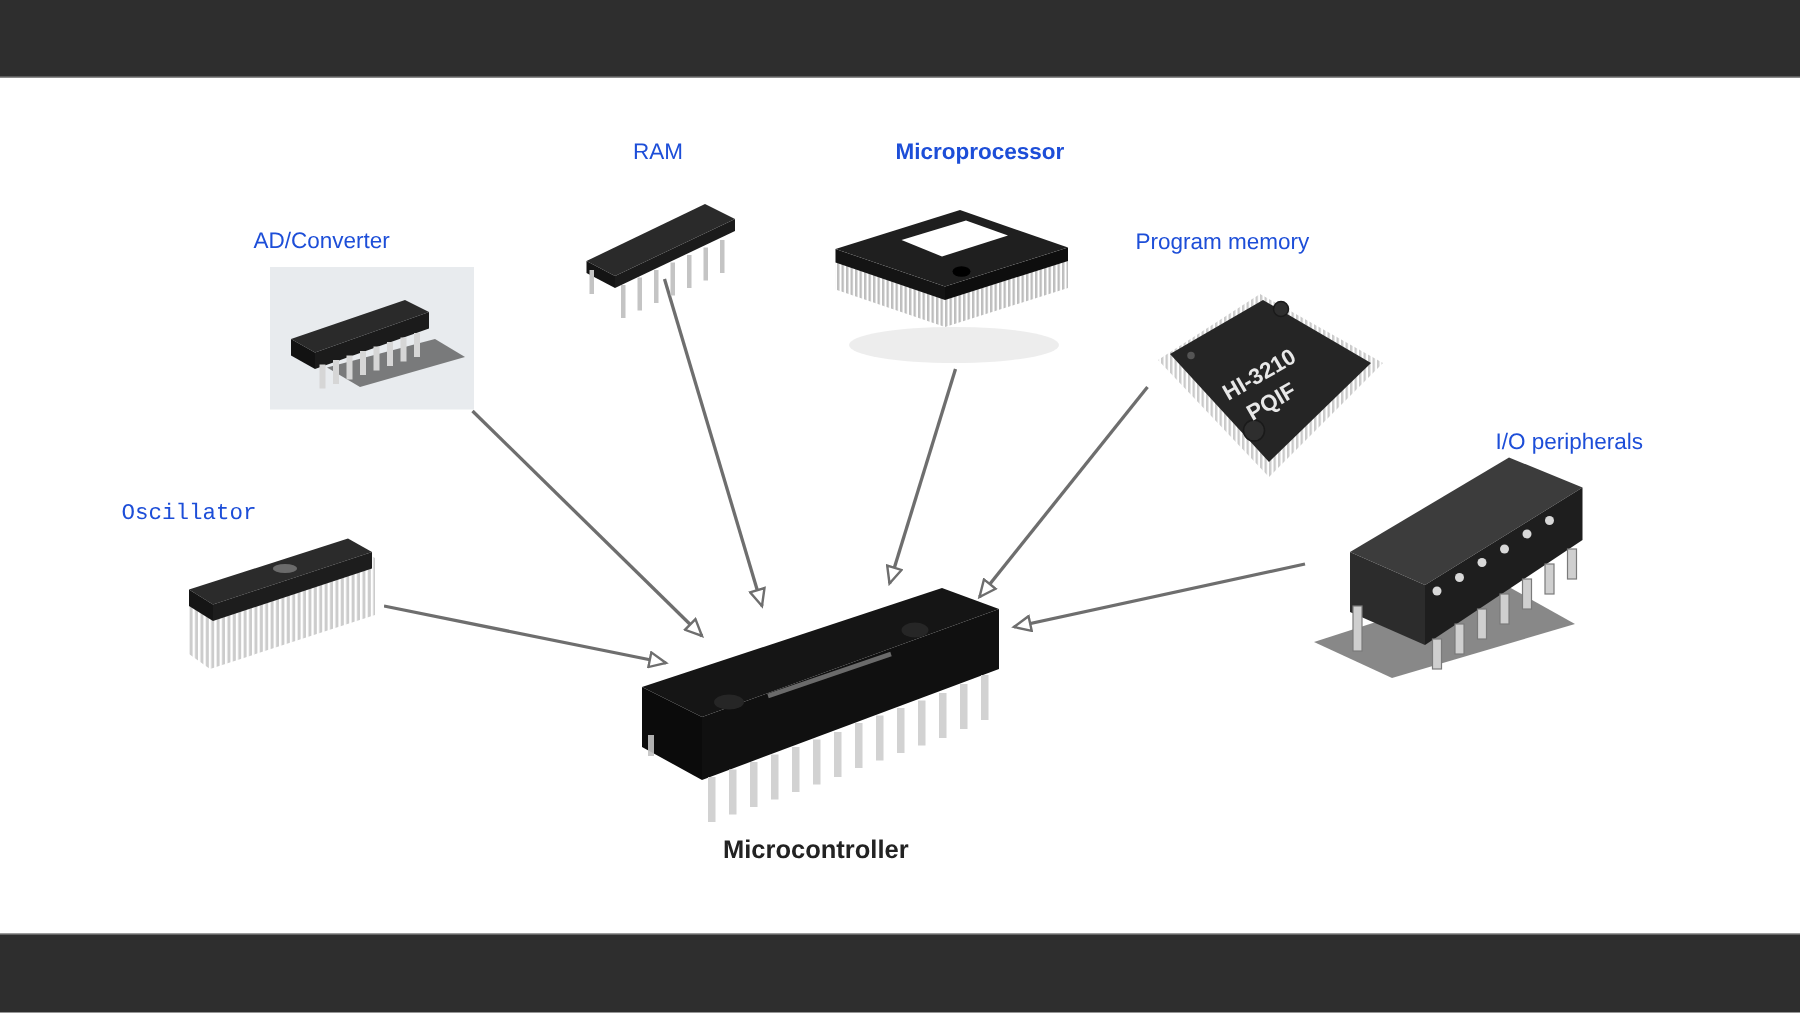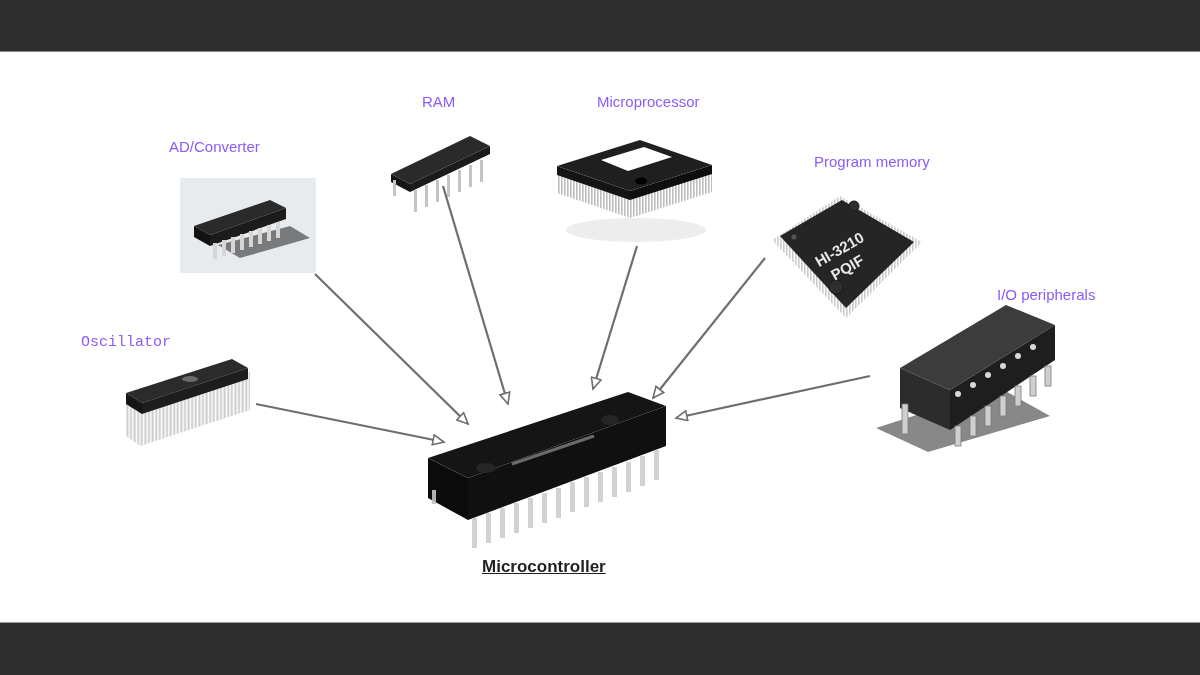--- a/index.html
+++ b/index.html
@@ -5,23 +5,23 @@
   html, body { margin: 0; padding: 0; }
   body {
     width: 1200px; height: 675px; position: relative; overflow: hidden;
     background: #ffffff;
     font-family: "Liberation Sans", "DejaVu Sans", sans-serif;
   }
   .bar-top { position: absolute; left: 0; top: 0; width: 1200px; height: 51px; background: #2e2e2e; border-bottom: 1px solid #8a8a8a; }
   .bar-bottom { position: absolute; left: 0; top: 622px; width: 1200px; height: 53px; background: #2e2e2e; border-top: 1px solid #9a9a9a; }
   .canvas { position: absolute; left: 0; top: 52px; width: 1200px; height: 570px; background: #ffffff; }
   .label {
-    position: absolute; font-size: 15px; color: #8b5cf6; white-space: nowrap;
+    position: absolute; font-size: 15px; color: #1d4ed8; white-space: nowrap;
   }
-  .label.main { font-size: 17px; font-weight: bold; color: #222; text-decoration: underline; }
+  .label.main { font-size: 17px; font-weight: bold; color: #222; }
   svg.diagram { position: absolute; left: 0; top: 0; width: 1200px; height: 675px; }
   .node { cursor: pointer; }
 </style>
 </head>
 <body>
 
 <div class="bar-top"></div>
 <div class="canvas"></div>
 
 <svg class="diagram" viewBox="0 0 1200 675">
@@ -167,20 +167,20 @@
       <rect x="640" y="456" width="5" height="30"></rect>
         <rect x="654" y="450" width="5" height="30"></rect>
     </g>
     <g fill="#c2c2c2" opacity="0.9">
       <rect x="432" y="490" width="4" height="14"></rect>
     </g>
   </g>
 </svg>
 
 <div class="label" style="left:81px; top:334px;font-family:Liberation Mono, monospace;">Oscillator</div>
-<div class="label" style="left:169px; top:138px;">AD/Converter</div>
+<div class="label" style="left:169px; top:152px;">AD/Converter</div>
 <div class="label" style="left:422px; top:93px;">RAM</div>
-<div class="label" style="left:597px; top:93px;">Microprocessor</div>
-<div class="label" style="left:814px; top:153px;">Program memory</div>
+<div class="label" style="left:597px; top:93px;font-weight:bold;">Microprocessor</div>
+<div class="label" style="left:757px; top:153px;">Program memory</div>
 <div class="label" style="left:997px; top:286px;">I/O peripherals</div>
 <div class="label main" style="left:482px; top:557px;">Microcontroller</div>
 
 <div class="bar-bottom"></div>
 
 </body></html>

